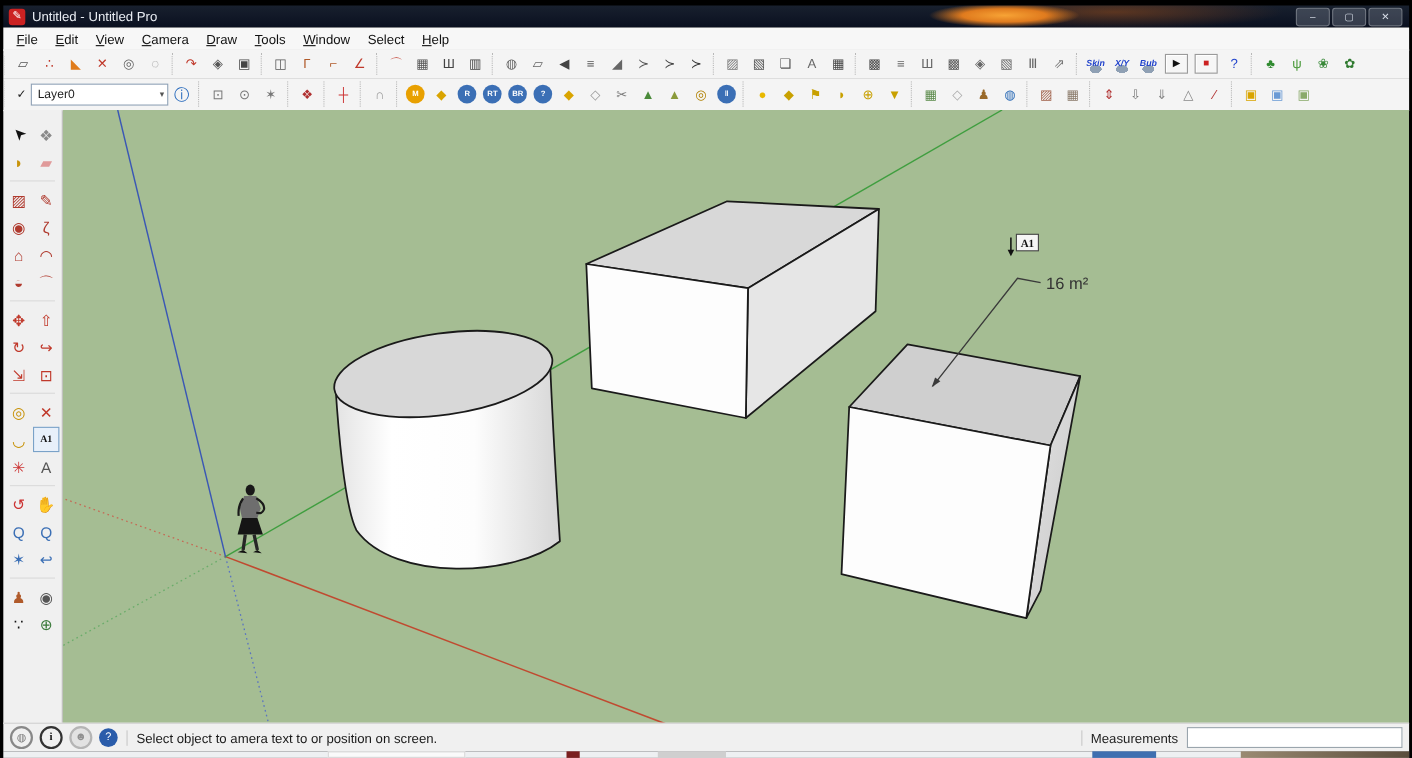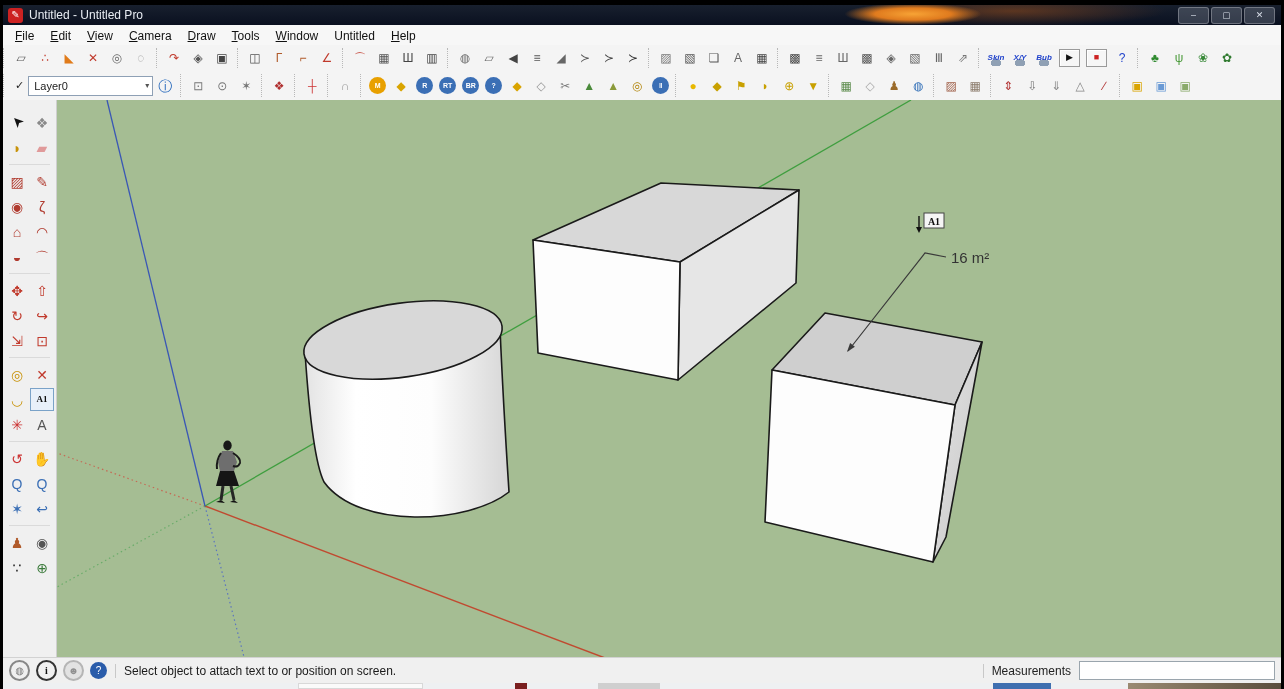--- a/index.html
+++ b/index.html
@@ -79,21 +79,21 @@
   </div>
 
   <div class="menubar" id="menubar">
       <span class="menu-item"><u>F</u>ile</span>
       <span class="menu-item"><u>E</u>dit</span>
       <span class="menu-item"><u>V</u>iew</span>
       <span class="menu-item"><u>C</u>amera</span>
       <span class="menu-item"><u>D</u>raw</span>
       <span class="menu-item"><u>T</u>ools</span>
       <span class="menu-item"><u>W</u>indow</span>
-      <span class="menu-item">Untitled</span>
+      <span class="menu-item">Select</span>
       <span class="menu-item"><u>H</u>elp</span>
     </div>
 
   <div class="toolbar" id="tbrow1">
       <div class="tb-group">
         <span class="tb-icon" style="color: rgb(85, 85, 85);">▱</span>
         <span class="tb-icon" style="color: rgb(192, 57, 43);">∴</span>
         <span class="tb-icon" style="color: rgb(224, 123, 26);">◣</span>
         <span class="tb-icon" style="color: rgb(192, 57, 43);">✕</span>
         <span class="tb-icon" style="color: rgb(102, 102, 102);">◎</span>
@@ -374,21 +374,21 @@
   </div>
 
   <div class="statusbar">
     <div id="statusIcons" style="display:flex;align-items:center">
         <span class="status-icon" style="color: rgb(119, 119, 119); border: 2px solid rgb(136, 136, 136);">◍</span>
         <span class="status-icon" style="color: rgb(17, 17, 17); border: 2px solid rgb(51, 51, 51); font-family: &quot;Liberation Serif&quot;, serif; font-weight: bold;">i</span>
         <span class="status-icon" style="color: rgb(144, 144, 144); background: rgb(226, 226, 226); border: 2px solid rgb(181, 181, 181);">☻</span>
         <span class="status-icon" style="color: rgb(255, 255, 255); background: rgb(42, 92, 170); border: none;">?</span>
       </div>
     <div class="sb-vsep"></div>
-    <div class="status-msg">Select object to attach text to or position on screen.</div>
+    <div class="status-msg">Select object to amera text to or position on screen.</div>
     <div class="sb-vsep"></div>
     <span class="meas-label">Measurements</span>
     <input class="meas-input" value="" style="">
   </div>
 
   <div class="bottomstrip">
     <div class="frag" style="left:295px;width:125px;background:#fafafa;border:1px solid #d8d8d8;box-sizing:border-box"></div>
     <div class="frag" style="left:512px;width:12px;background:#7a1f1f"></div>
     <div class="frag" style="left:595px;width:62px;background:#cfcfcf"></div>
     <div class="frag" style="left:990px;width:58px;background:#3f6fb0"></div>

